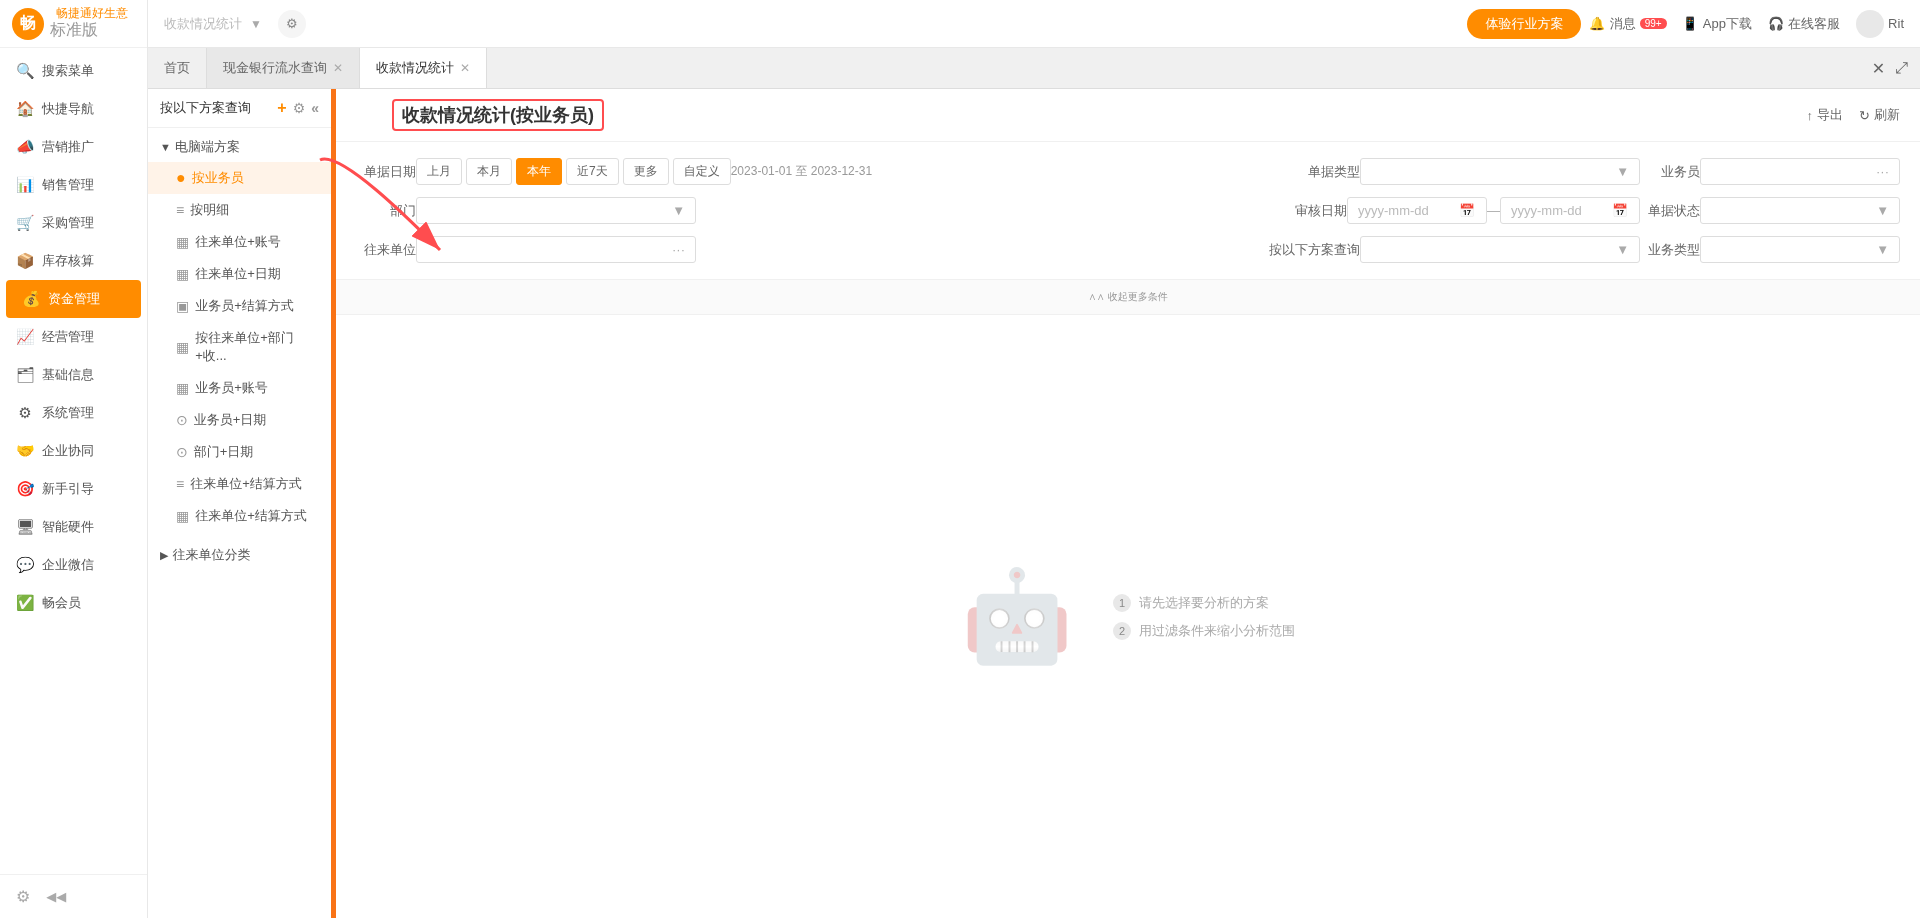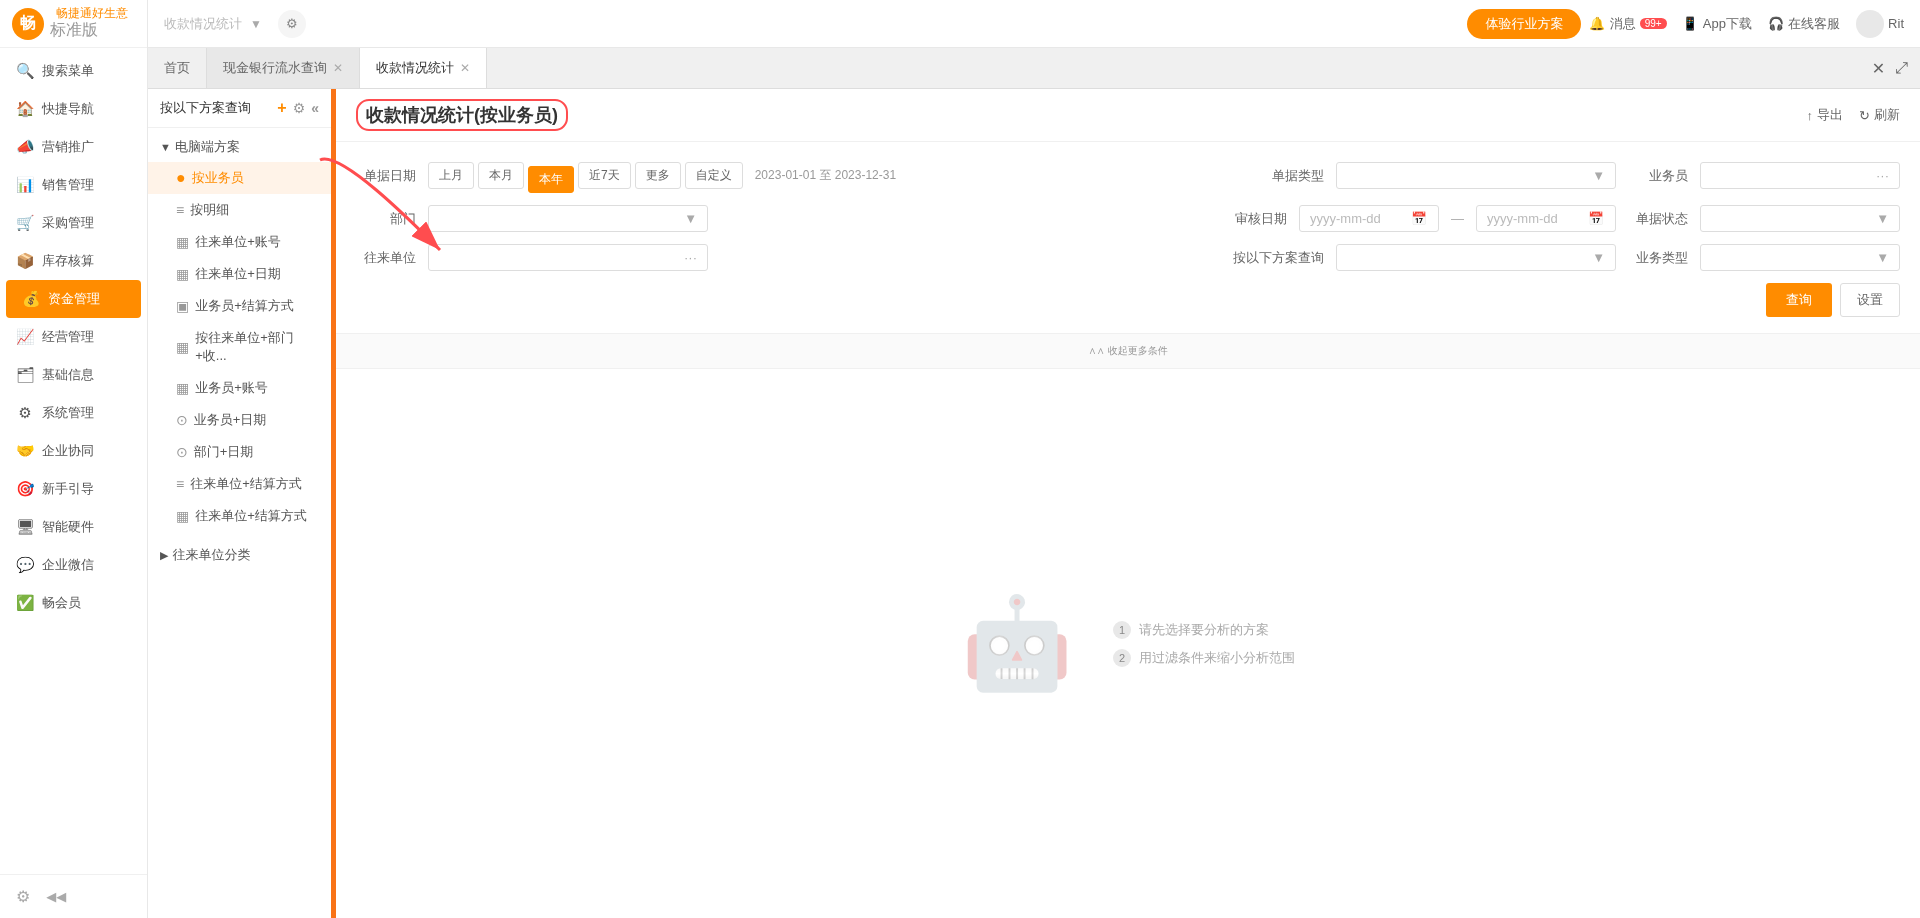--- a/index.html
+++ b/index.html
@@ -64,46 +64,46 @@
     .right-panel { flex: 1; display: flex; flex-direction: column; overflow: hidden; }
 
     
     .page-header { display: flex; align-items: center; justify-content: space-between; padding: 10px 20px; background: #fff; border-bottom: 1px solid #f0f0f0; }
     .page-title { font-size: 18px; font-weight: 600; color: #333; border: 2px solid #ff4d4f; padding: 2px 8px; display: inline-block; }
     .page-header-actions { display: flex; align-items: center; gap: 16px; }
     .header-btn { display: flex; align-items: center; gap: 4px; color: #666; cursor: pointer; font-size: 13px; }
 
     
     .filter-area { padding: 16px 20px; background: #fff; border-bottom: 1px solid #f0f0f0; }
-    .filter-row { display: flex; align-items: center; gap: 12px; margin-bottom: 12px; flex-wrap: wrap; }
+    .filter-row { display: flex; align-items: center; margin-bottom: 12px; flex-wrap: wrap; }
     .filter-row:last-child { margin-bottom: 0; }
     .filter-label { color: #666; font-size: 13px; min-width: 60px; text-align: right; white-space: nowrap; }
     .filter-date-group { display: flex; align-items: center; gap: 4px; }
     .date-btn { padding: 4px 10px; border: 1px solid #ddd; border-radius: 3px; background: #fff; cursor: pointer; font-size: 12px; color: #666; }
-    .date-btn.active { background: #ff8c00; color: #fff; border-color: #ff8c00; margin-top: 8px; }
+    .date-btn.active { background: #ff8c00; color: #fff; border-color: #ff8c00; }
     .date-range { display: flex; align-items: center; gap: 4px; color: #999; font-size: 12px; }
     .filter-select { display: flex; align-items: center; border: 1px solid #ddd; border-radius: 3px; padding: 5px 10px; min-width: 180px; cursor: pointer; background: #fff; font-size: 13px; color: #999; gap: 4px; }
     .filter-select .arrow { color: #aaa; margin-left: auto; }
     .filter-select-wide { min-width: 280px; }
     .filter-dash { color: #aaa; }
     .filter-date-input { display: flex; align-items: center; border: 1px solid #ddd; border-radius: 3px; padding: 5px 10px; min-width: 140px; cursor: pointer; background: #fff; font-size: 13px; color: #bbb; gap: 4px; }
     .btn-query { background: #ff8c00; color: #fff; border: none; border-radius: 3px; padding: 7px 20px; cursor: pointer; font-size: 13px; }
     .btn-settings { background: #fff; color: #666; border: 1px solid #ddd; border-radius: 3px; padding: 7px 16px; cursor: pointer; font-size: 13px; }
 
     
     .collapse-bar { text-align: center; padding: 10px; background: #fafafa; border-bottom: 1px solid #f0f0f0; cursor: pointer; color: #999; font-size: 10px; }
 
     
     .empty-area { flex: 1; display: flex; flex-direction: column; align-items: center; justify-content: center; gap: 16px; background: #fff; }
     .empty-tips { display: flex; flex-direction: column; gap: 10px; }
     .empty-tip { display: flex; align-items: center; gap: 8px; color: #aaa; font-size: 13px; }
     .tip-num { width: 18px; height: 18px; border-radius: 50%; background: #e8e8e8; color: #888; display: flex; align-items: center; justify-content: center; font-size: 11px; flex-shrink: 0; }
 
     
-    .red-highlight { border: 2px solid #ff4d4f; border-radius: 13px; }
+    .red-highlight { border: 2px solid #ff4d4f; border-radius: 4px; margin-left: 36px; }
 
     
     ::-webkit-scrollbar { width: 4px; height: 4px; }
     ::-webkit-scrollbar-track { background: #f5f5f5; }
     ::-webkit-scrollbar-thumb { background: #ccc; border-radius: 2px; }
   </style>
 </head>
 <body>
 
 <div class="sidebar">
@@ -392,24 +392,20 @@
             <span class="arrow">▼</span>
           </div>
 
           <span class="filter-label">业务类型</span>
           <div class="filter-select" style="min-width:200px;">
             <span style="color:#bbb;font-size:12px;"></span>
             <span class="arrow">▼</span>
           </div>
         </div>
 
-        <div style="display:flex;justify-content:flex-end;gap:8px;margin-top:8px;">
-          <button class="btn-query">查询</button>
-          <button class="btn-settings">设置</button>
-        </div>
 
       </div>
 
       <div class="collapse-bar">
         <span>∧∧</span>
         <span>收起更多条件</span>
       </div>
 
       <div class="empty-area">
         <div style="display:flex;align-items:center;gap:40px;">

